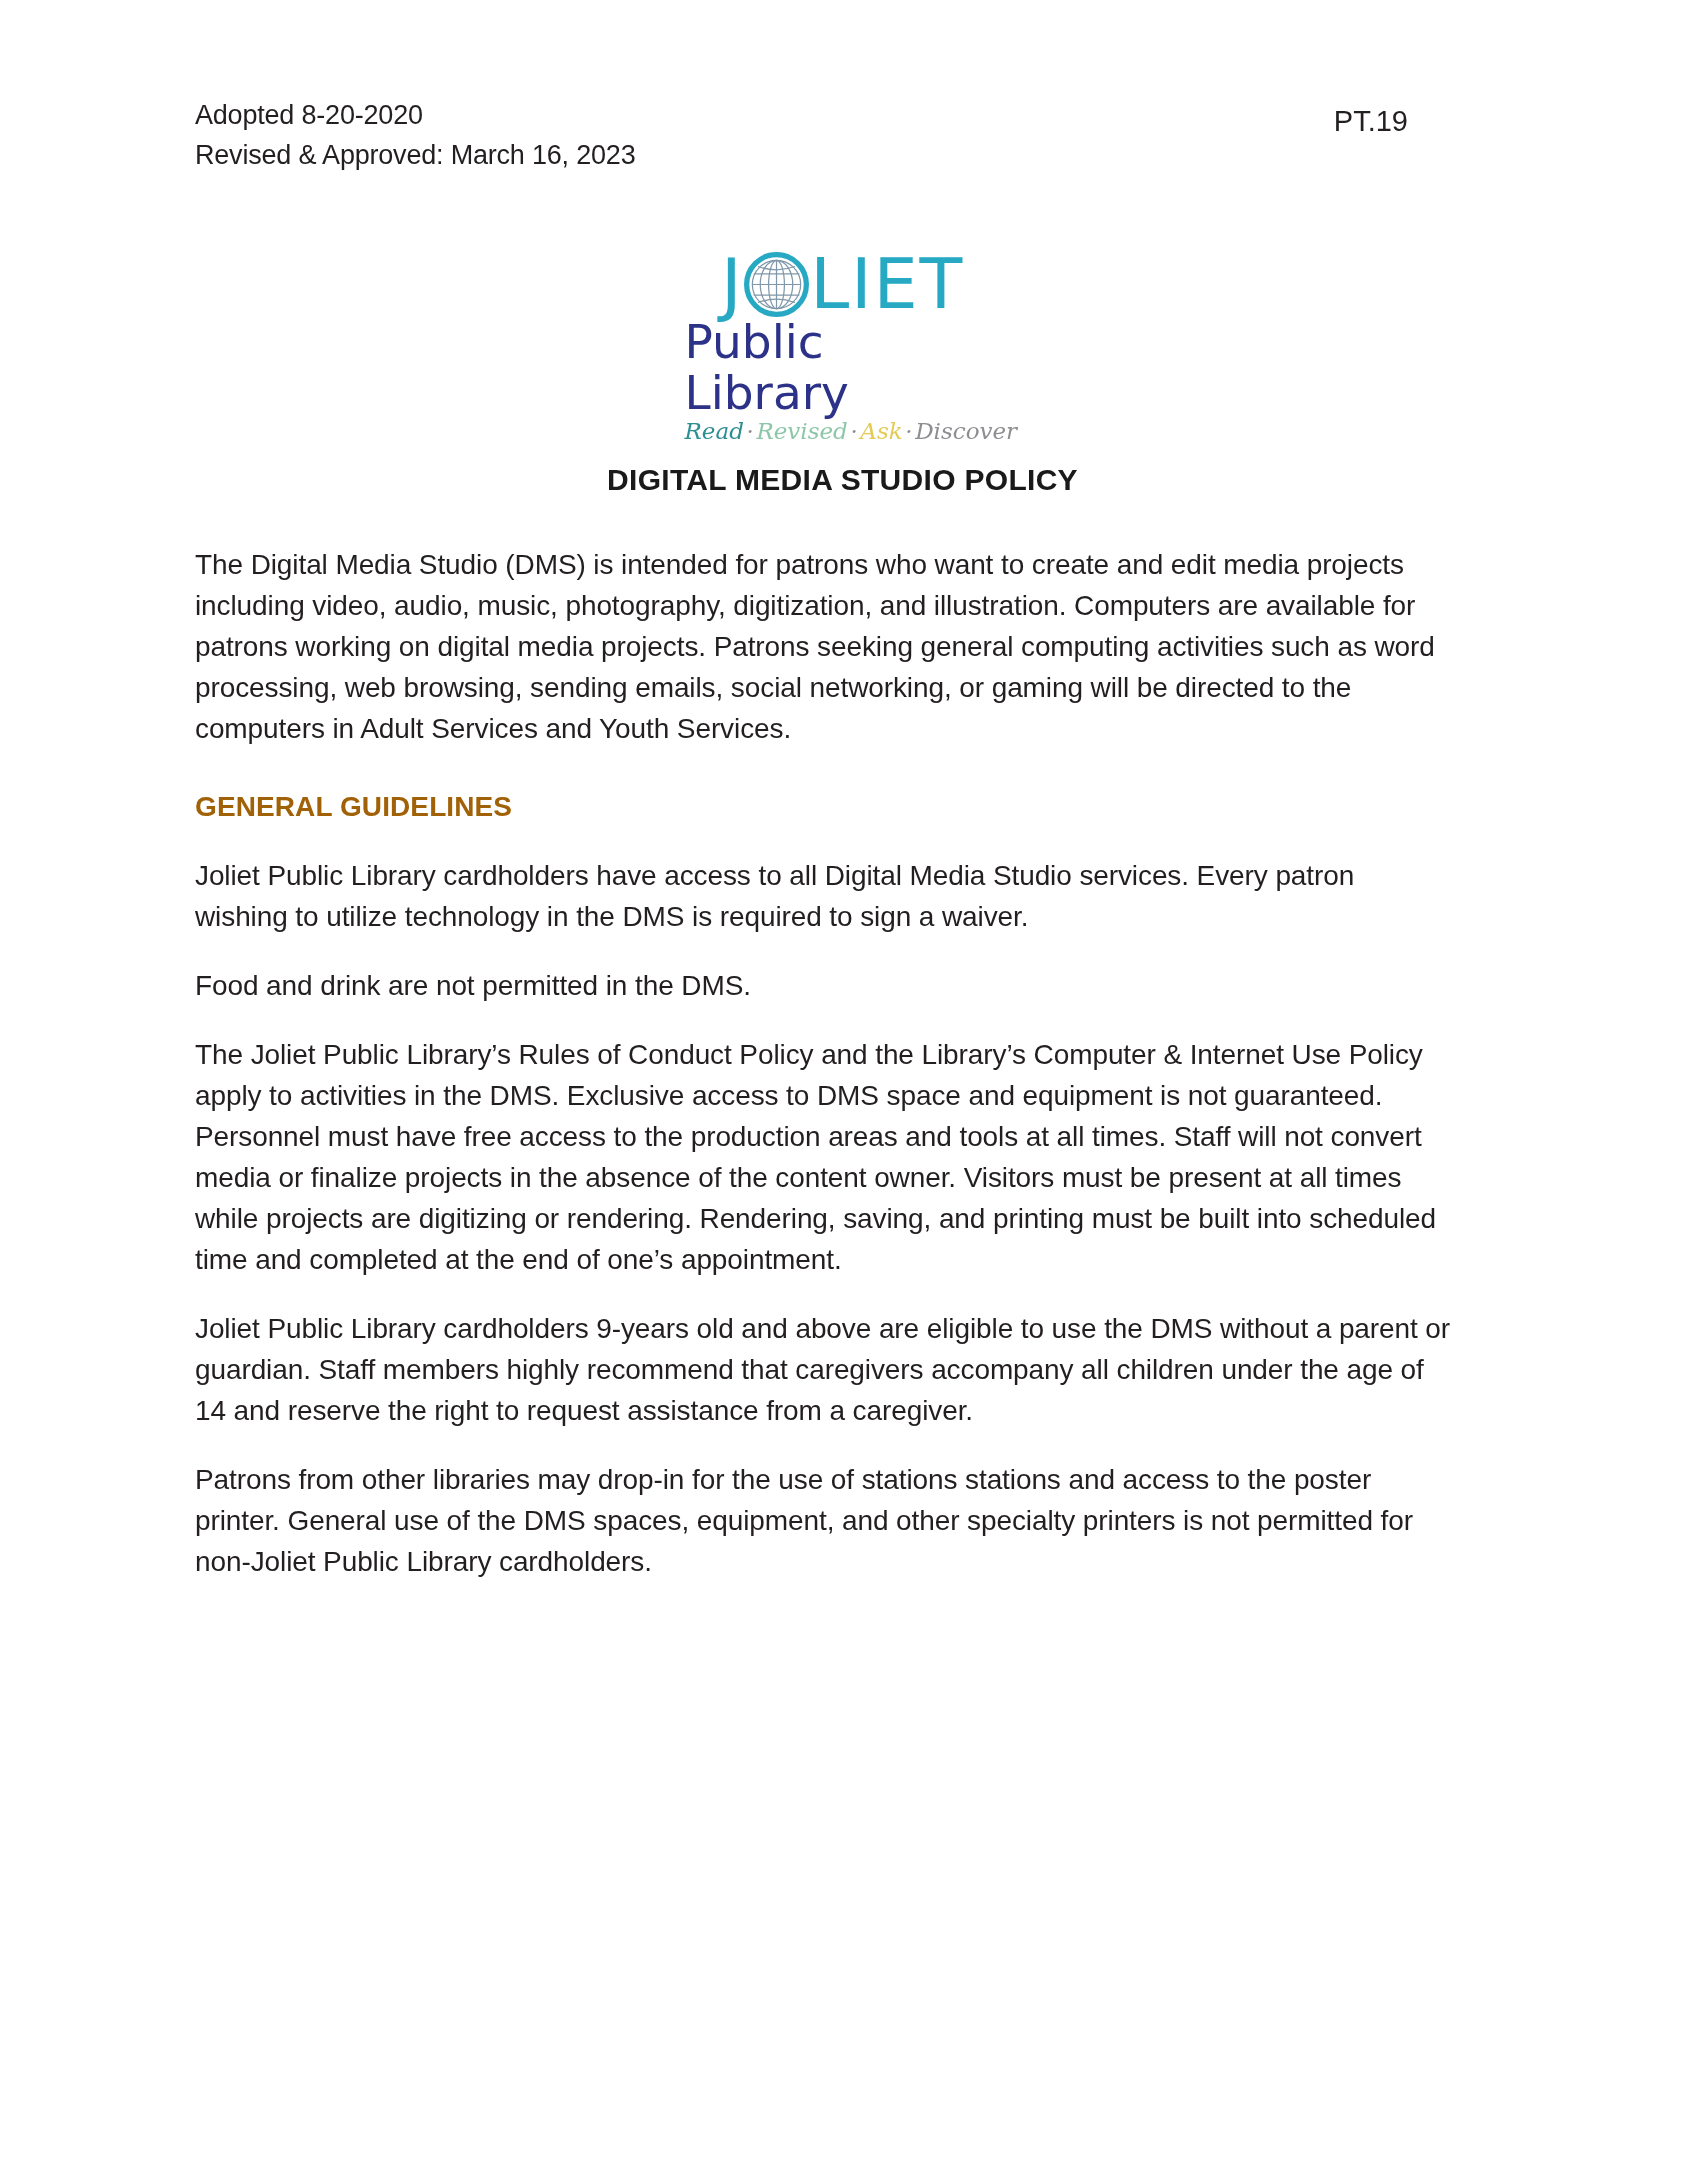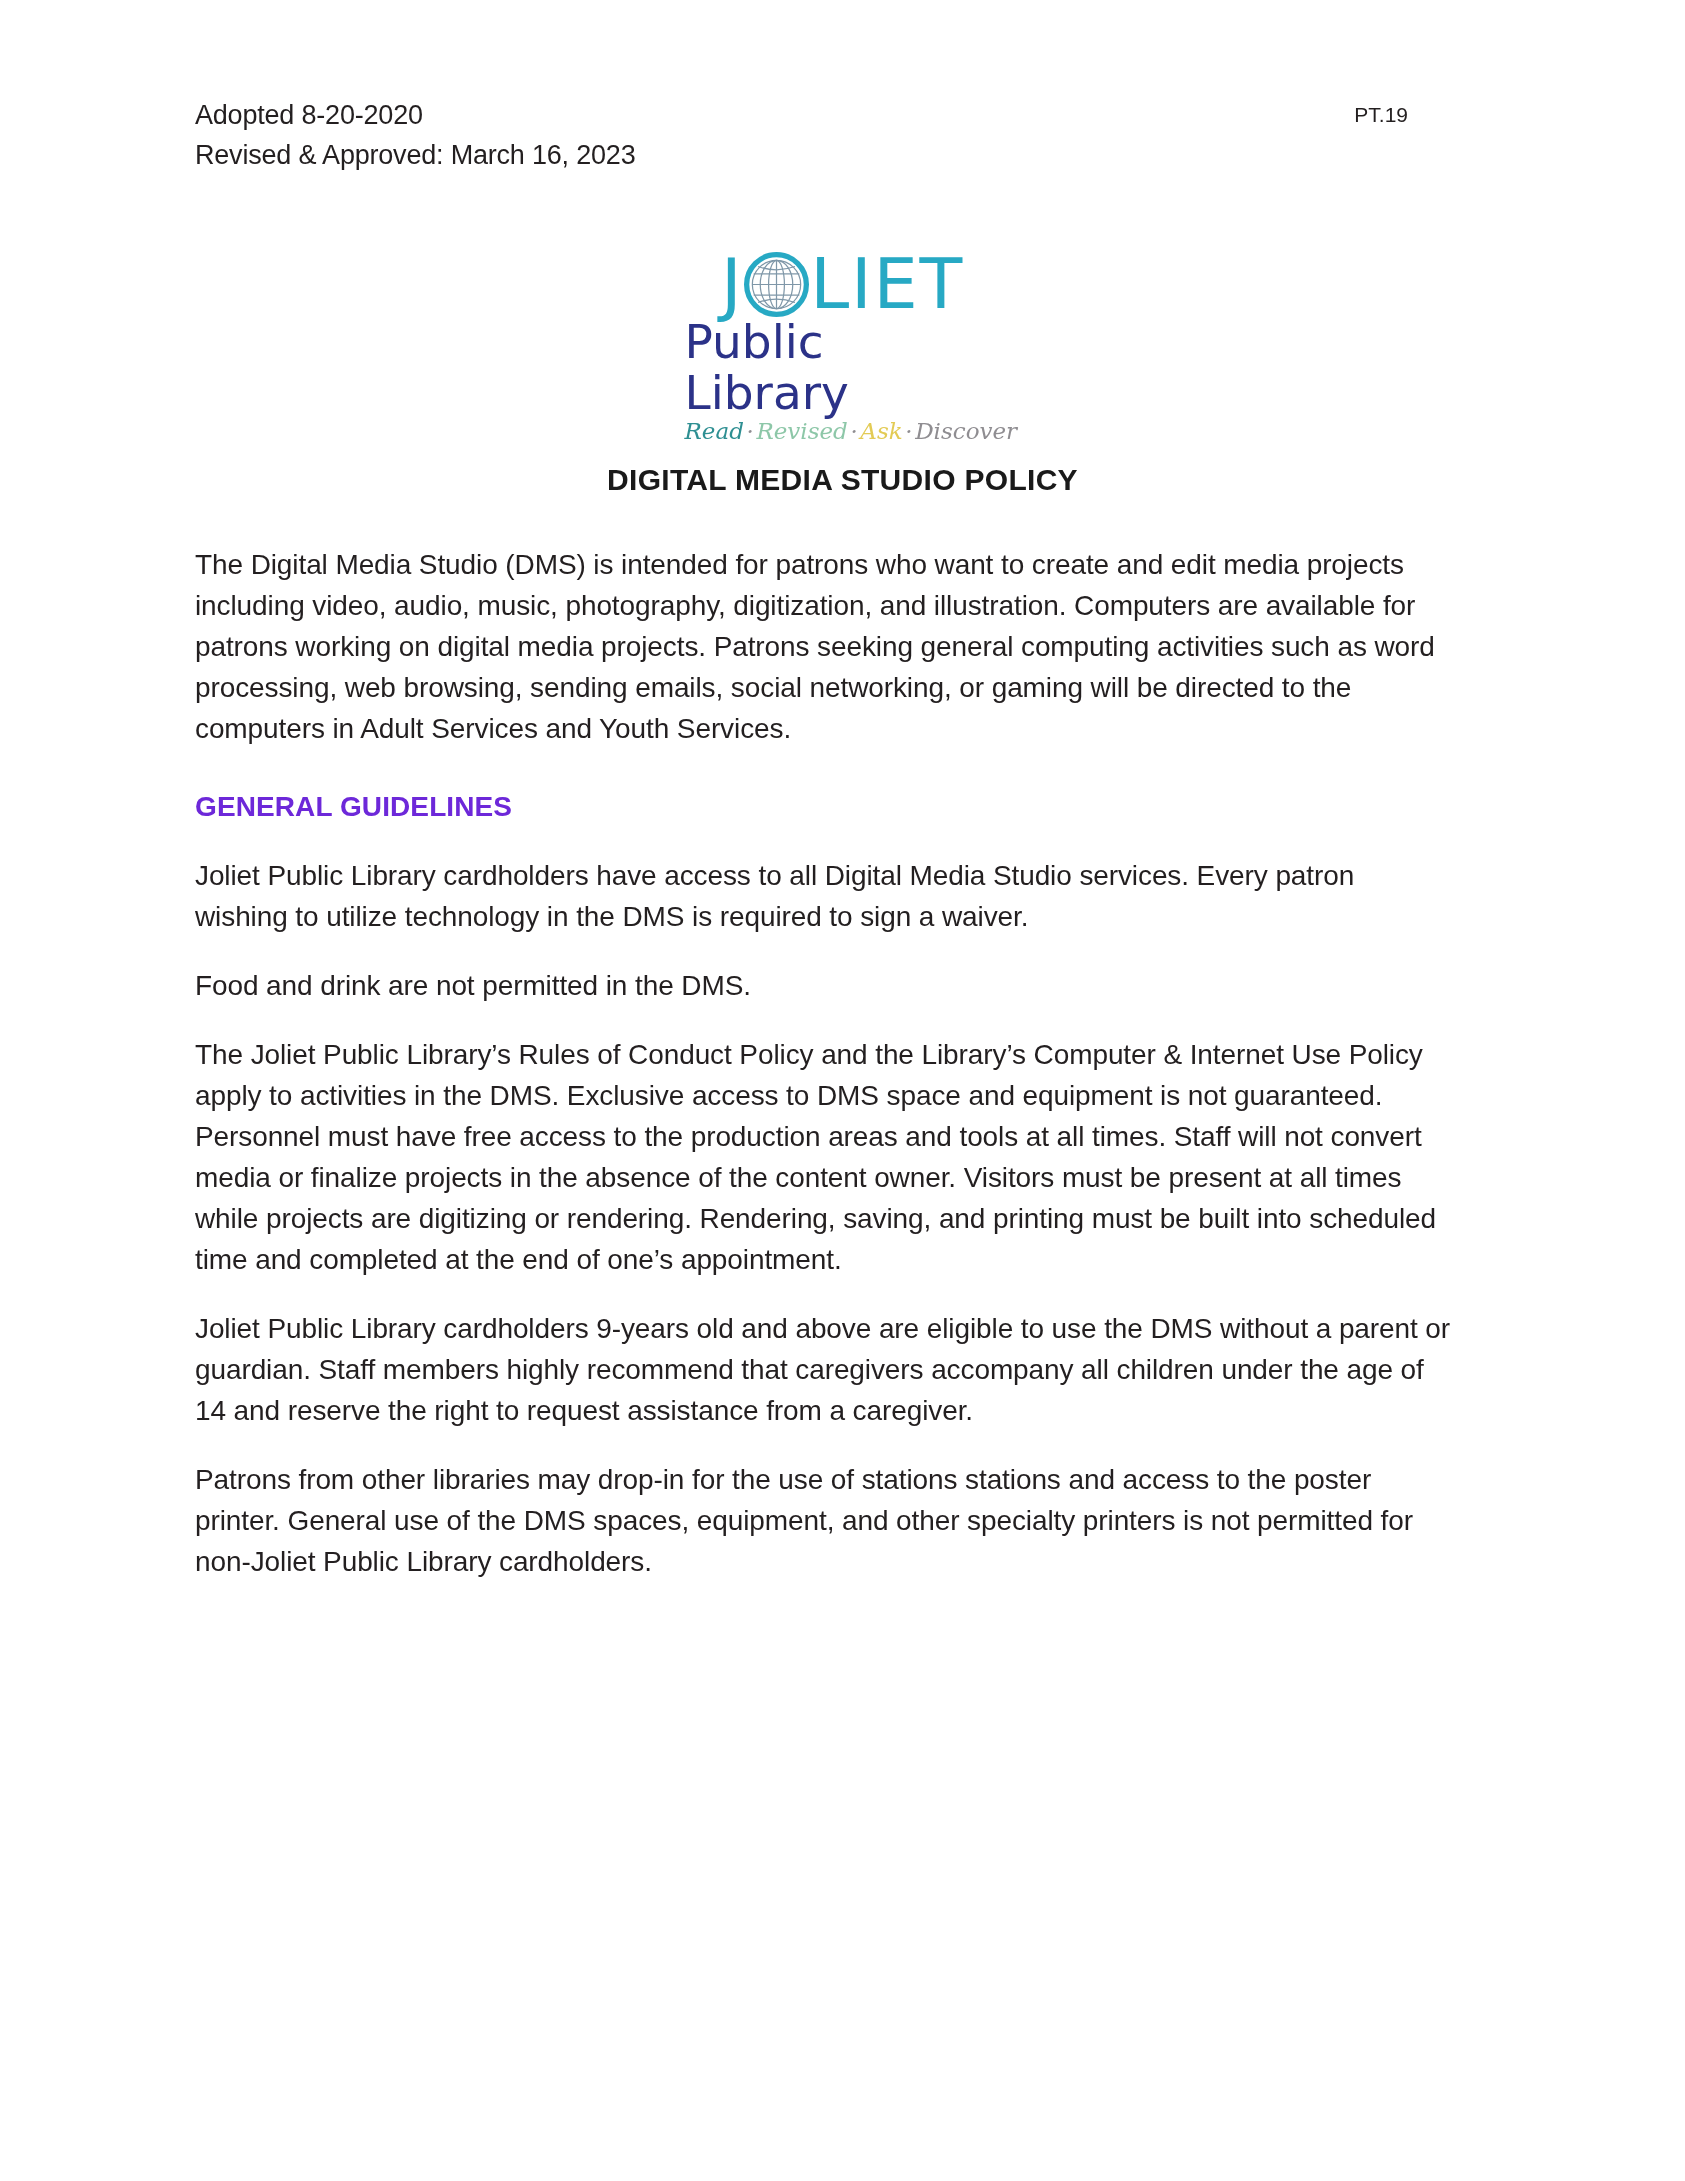--- a/index.html
+++ b/index.html
@@ -35,22 +35,22 @@
     top: 0;
     font-size: 27px;
     line-height: 40px;
     letter-spacing: -0.2px;
     color: #231f20;
   }
   .header-left div { white-space: nowrap; }
   .header-right {
     position: absolute;
     right: 82px;
-    top: 0;
-    font-size: 21px;
+    top: 6px;
+    font-size: 29px;
     line-height: 40px;
     color: #231f20;
     white-space: nowrap;
   }
 
   
   .logo-block {
     position: absolute;
     left: 0;
     right: 0;
@@ -133,21 +133,21 @@
     font-size: 28px;
     line-height: 41px;
     color: #231f20;
     margin: 0 12px 28px 0;
     letter-spacing: -0.1px;
   }
   .section-head {
     font-size: 28px;
     line-height: 41px;
     font-weight: bold;
-    color: #6d28d9;
+    color: #a16207;
     margin: 0 0 28px 0;
     letter-spacing: 0.1px;
   }
   .gap-lg { margin-bottom: 37px; }
 </style>
 </head>
 <body>
 
 <div class="page">
 

